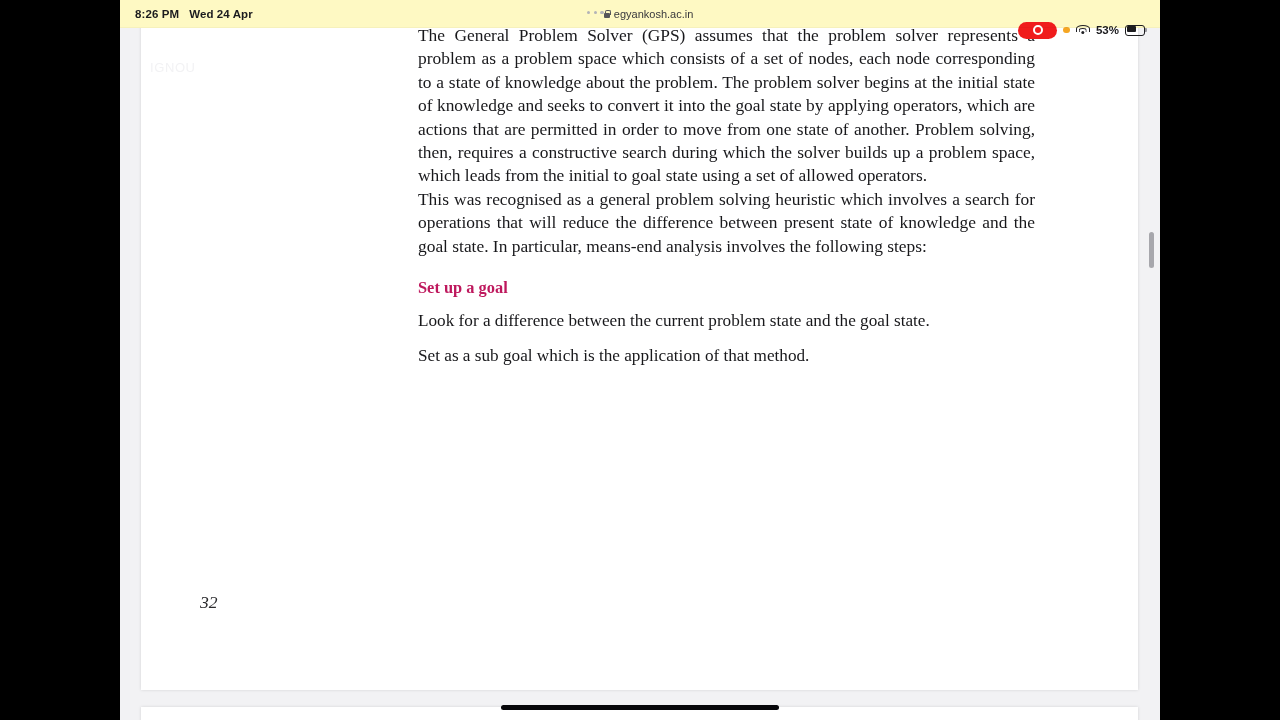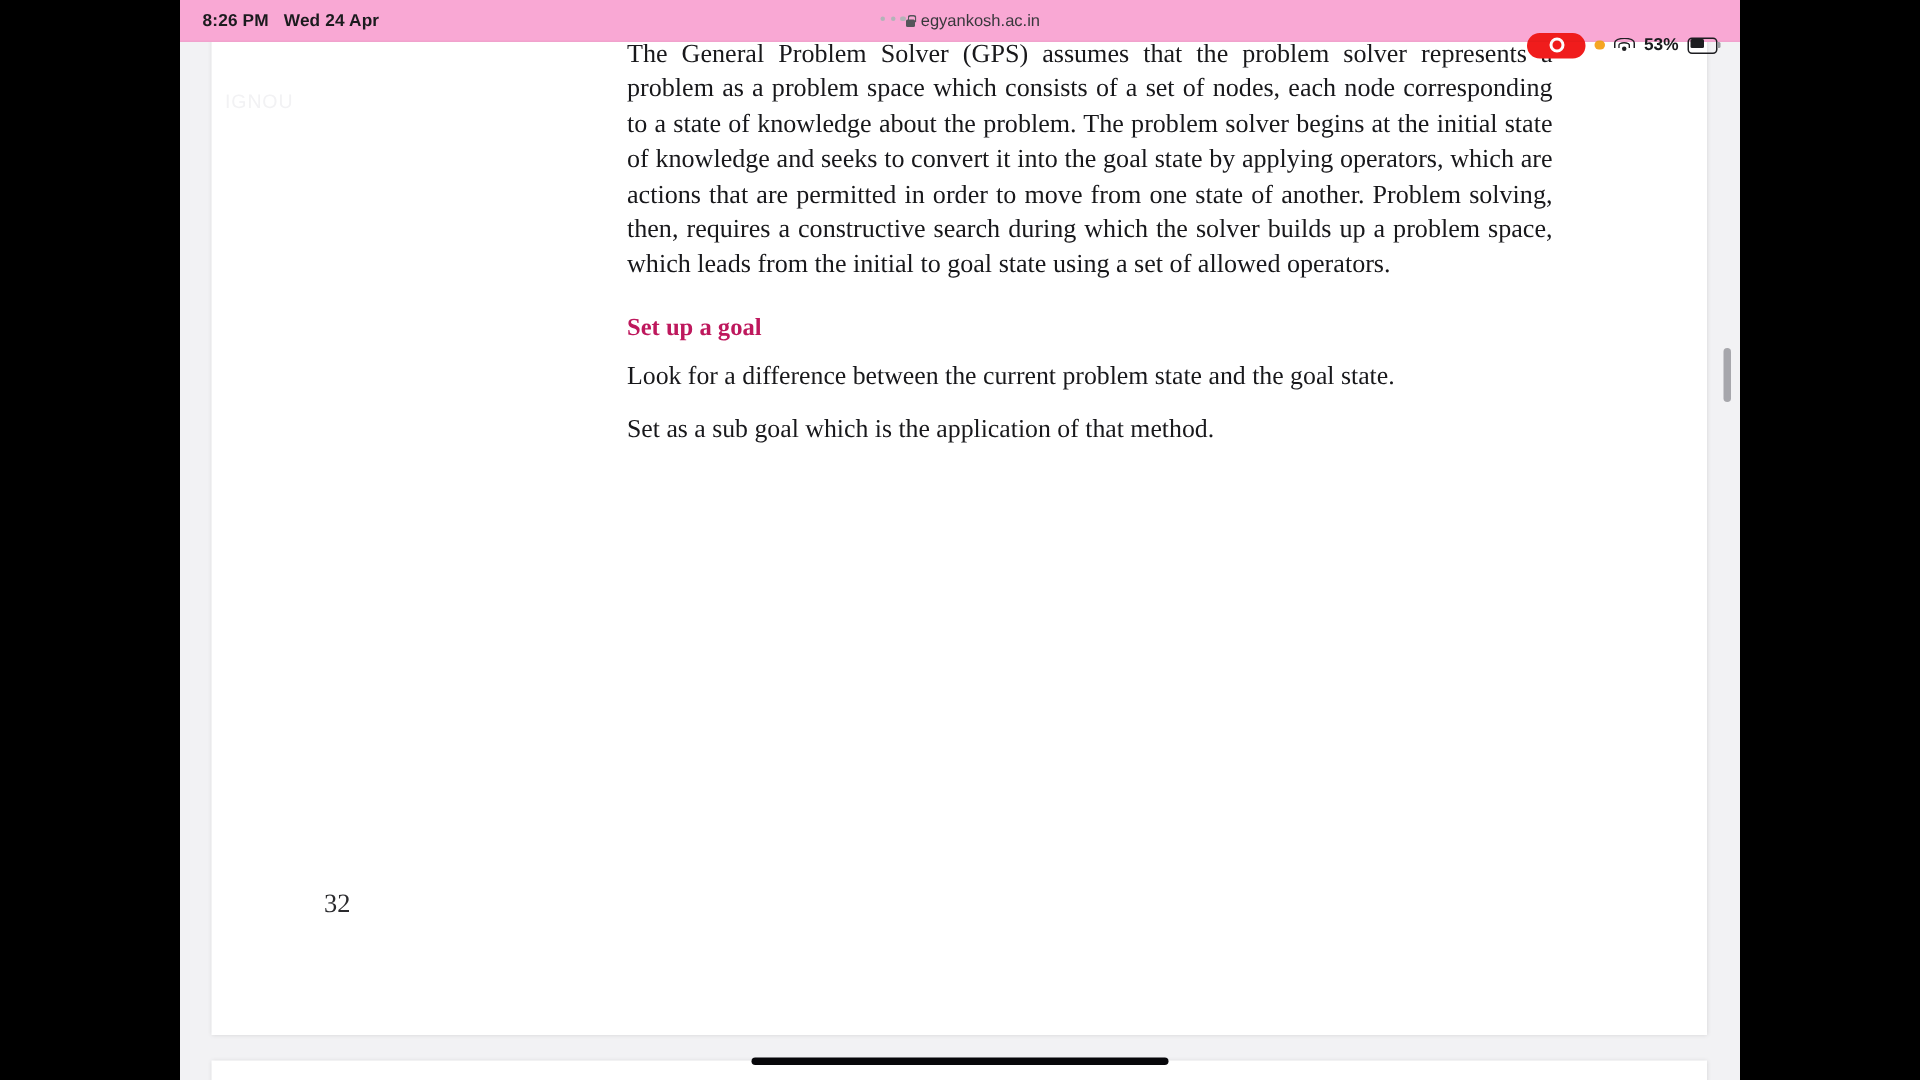--- a/index.html
+++ b/index.html
@@ -77,25 +77,26 @@
     font-size:16.4px;
     font-weight:bold;
     margin:20px 0 11px 0;
     color:#be185d;
   }
 
   .step { font-size:17.2px; line-height:23px; margin:0 0 12px 0; color:#18181b; }
 
   .page-number {
     position:absolute;
-    left:75px;
+    left:59px;
     top:638px;
     font-family:"Liberation Serif", serif;
     font-size:17.6px;
     color:#2a2a2d;
+    font-style:italic;
   }
 
   
   .watermark {
     position:absolute;
     left:9px; top:106px;
     font-family:"Liberation Sans", sans-serif;
     font-size:13px;
     color:#f2f2f4;
     letter-spacing:.6px;
@@ -108,21 +109,21 @@
     z-index:20;
   }
   #scrollbar-thumb {
     position:absolute; right:6px; top:232px; width:5px; height:36px;
     background:#9a9a9f; border-radius:3px; opacity:.85; z-index:21;
   }
 
   
   #statusbar {
     position:absolute; left:0; top:0; width:1040px; height:28px;
-    background:#f9a8d4;
+    background:#fef9c3;
     z-index:30;
     display:flex; align-items:center;
   }
   #statusbar::after{
     content:""; position:absolute; left:0; right:0; bottom:0; height:1px;
     background:rgba(0,0,0,0.03);
   }
   .sb-left {
     position:absolute; left:15px; top:0; height:28px;
     display:flex; align-items:center; gap:10px;
@@ -207,20 +208,21 @@
       <div class="page" id="page-current">
         <div class="page-inner">
 
           <div class="watermark">IGNOU</div>
 
           <div class="textcol">
 
             <p class="body">The General Problem Solver (GPS) assumes that the problem solver represents a problem as a problem space which consists of a set of nodes, each node corresponding to a state of knowledge about the problem. The problem solver begins at the initial state of knowledge and seeks to convert it into the goal state by applying operators, which are actions that are permitted in order to move from one state of another. Problem solving, then, requires a constructive search during which the solver builds up a problem space, which leads from the initial to goal state using a set of allowed operators.</p>
 
 
+            <p class="body">This was recognised as a general problem solving heuristic which involves a search for operations that will reduce the difference between present state of knowledge and the goal state. In particular, means-end analysis involves the following steps:</p>
 
             <h4 class="sub-head">Set up a goal</h4>
 
             <p class="step">Look for a difference between the current problem state and the goal state.</p>
             <p class="step">Set as a sub goal which is the application of that method.</p>
 
 
           </div>
 
           <div class="page-number">32</div>

